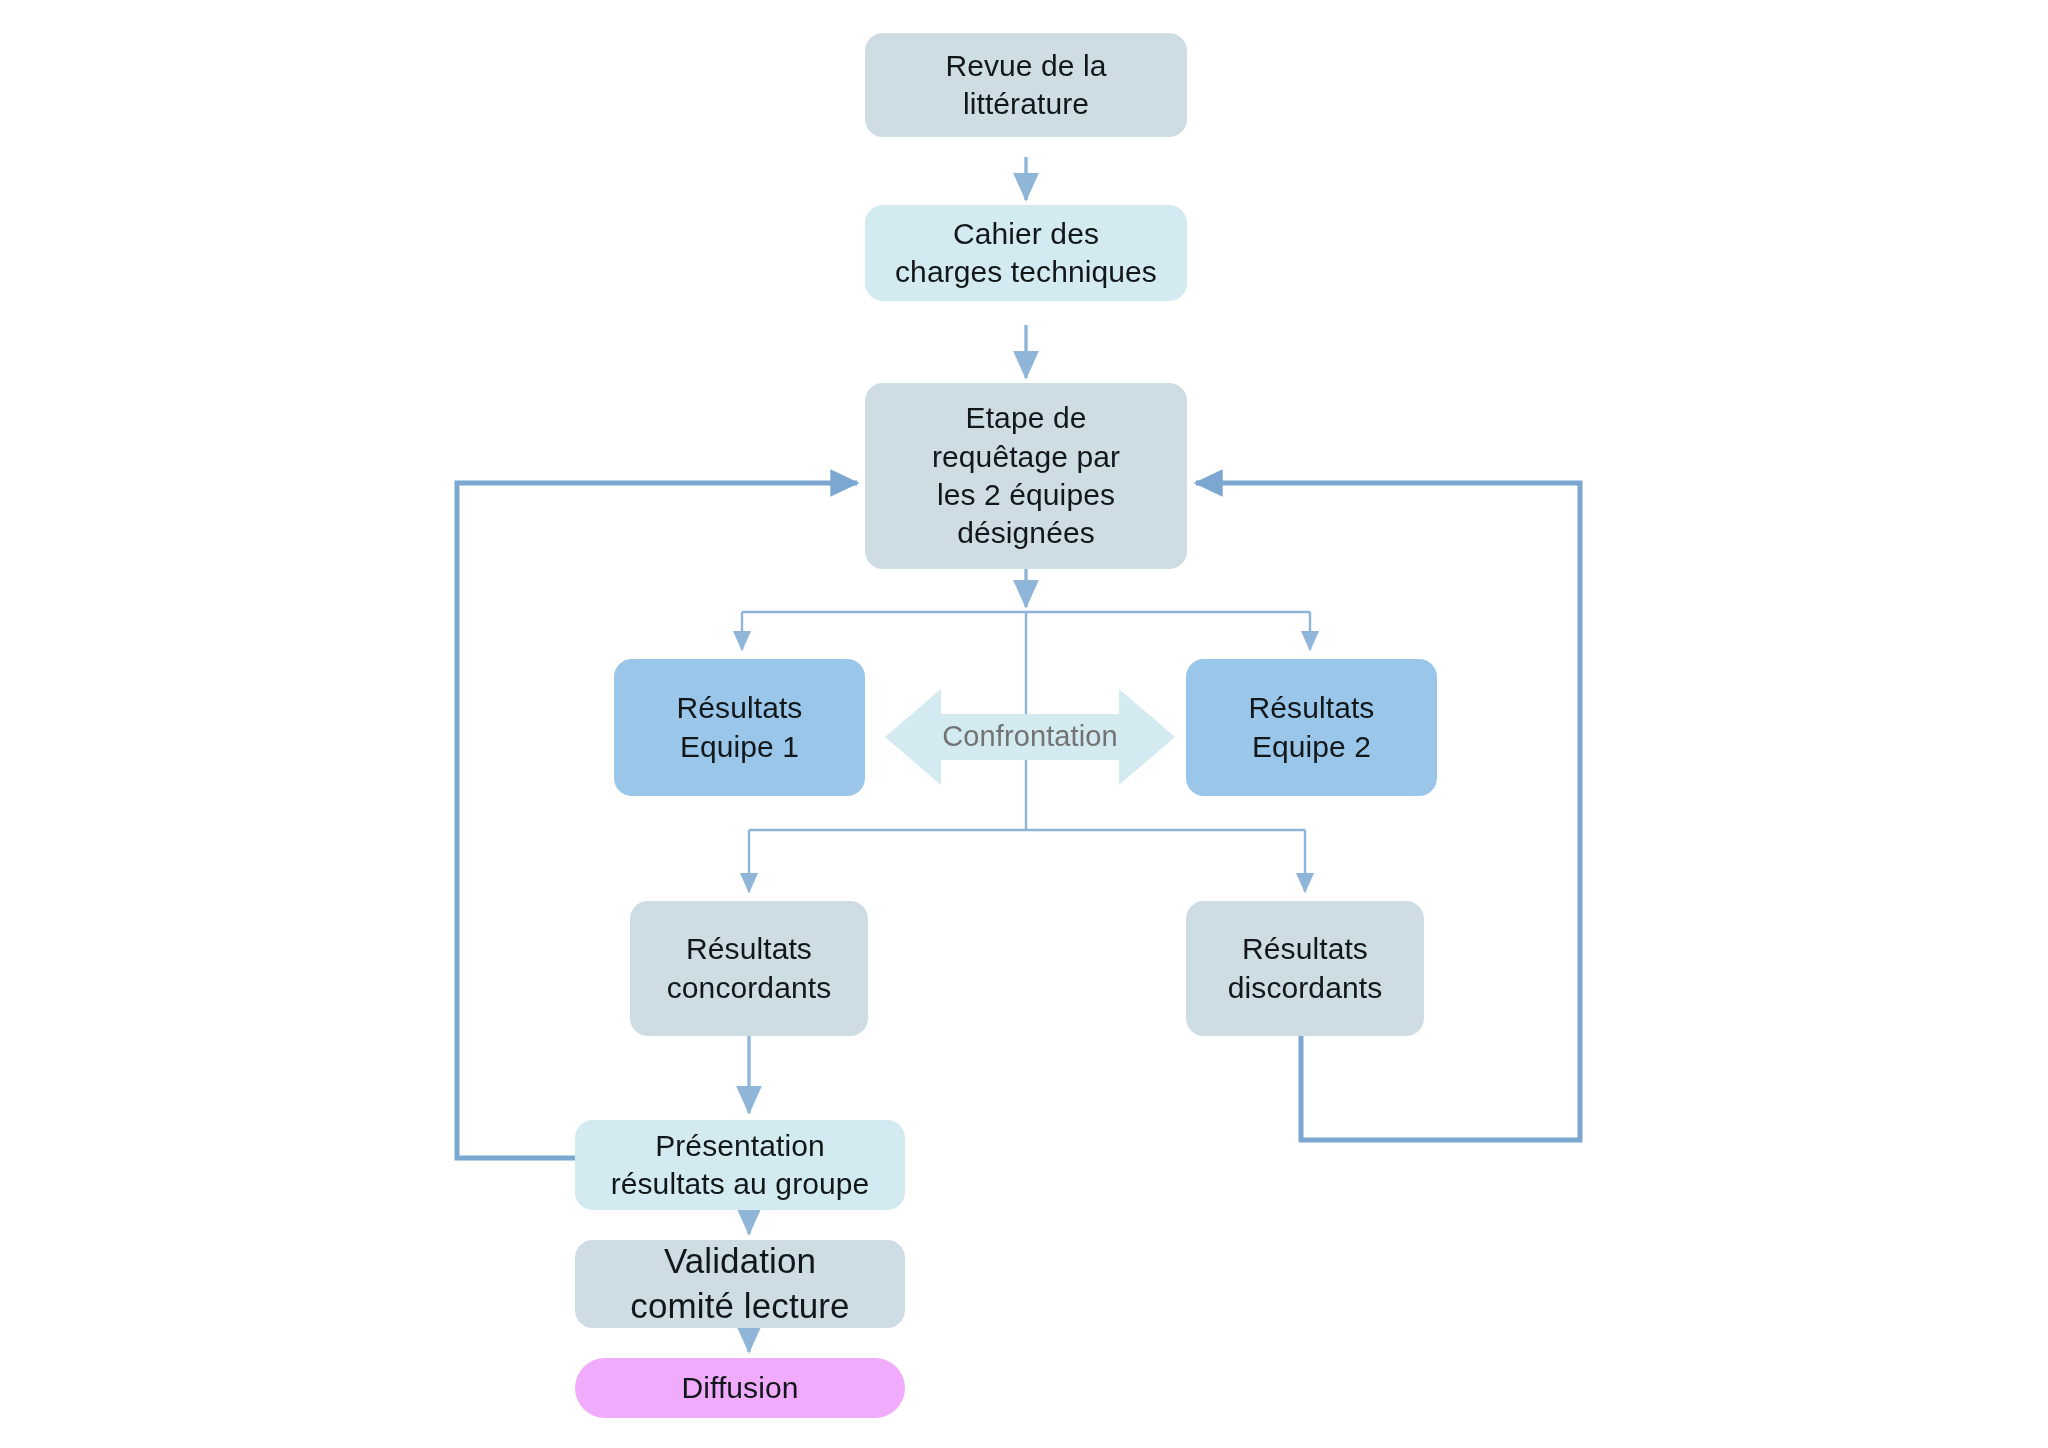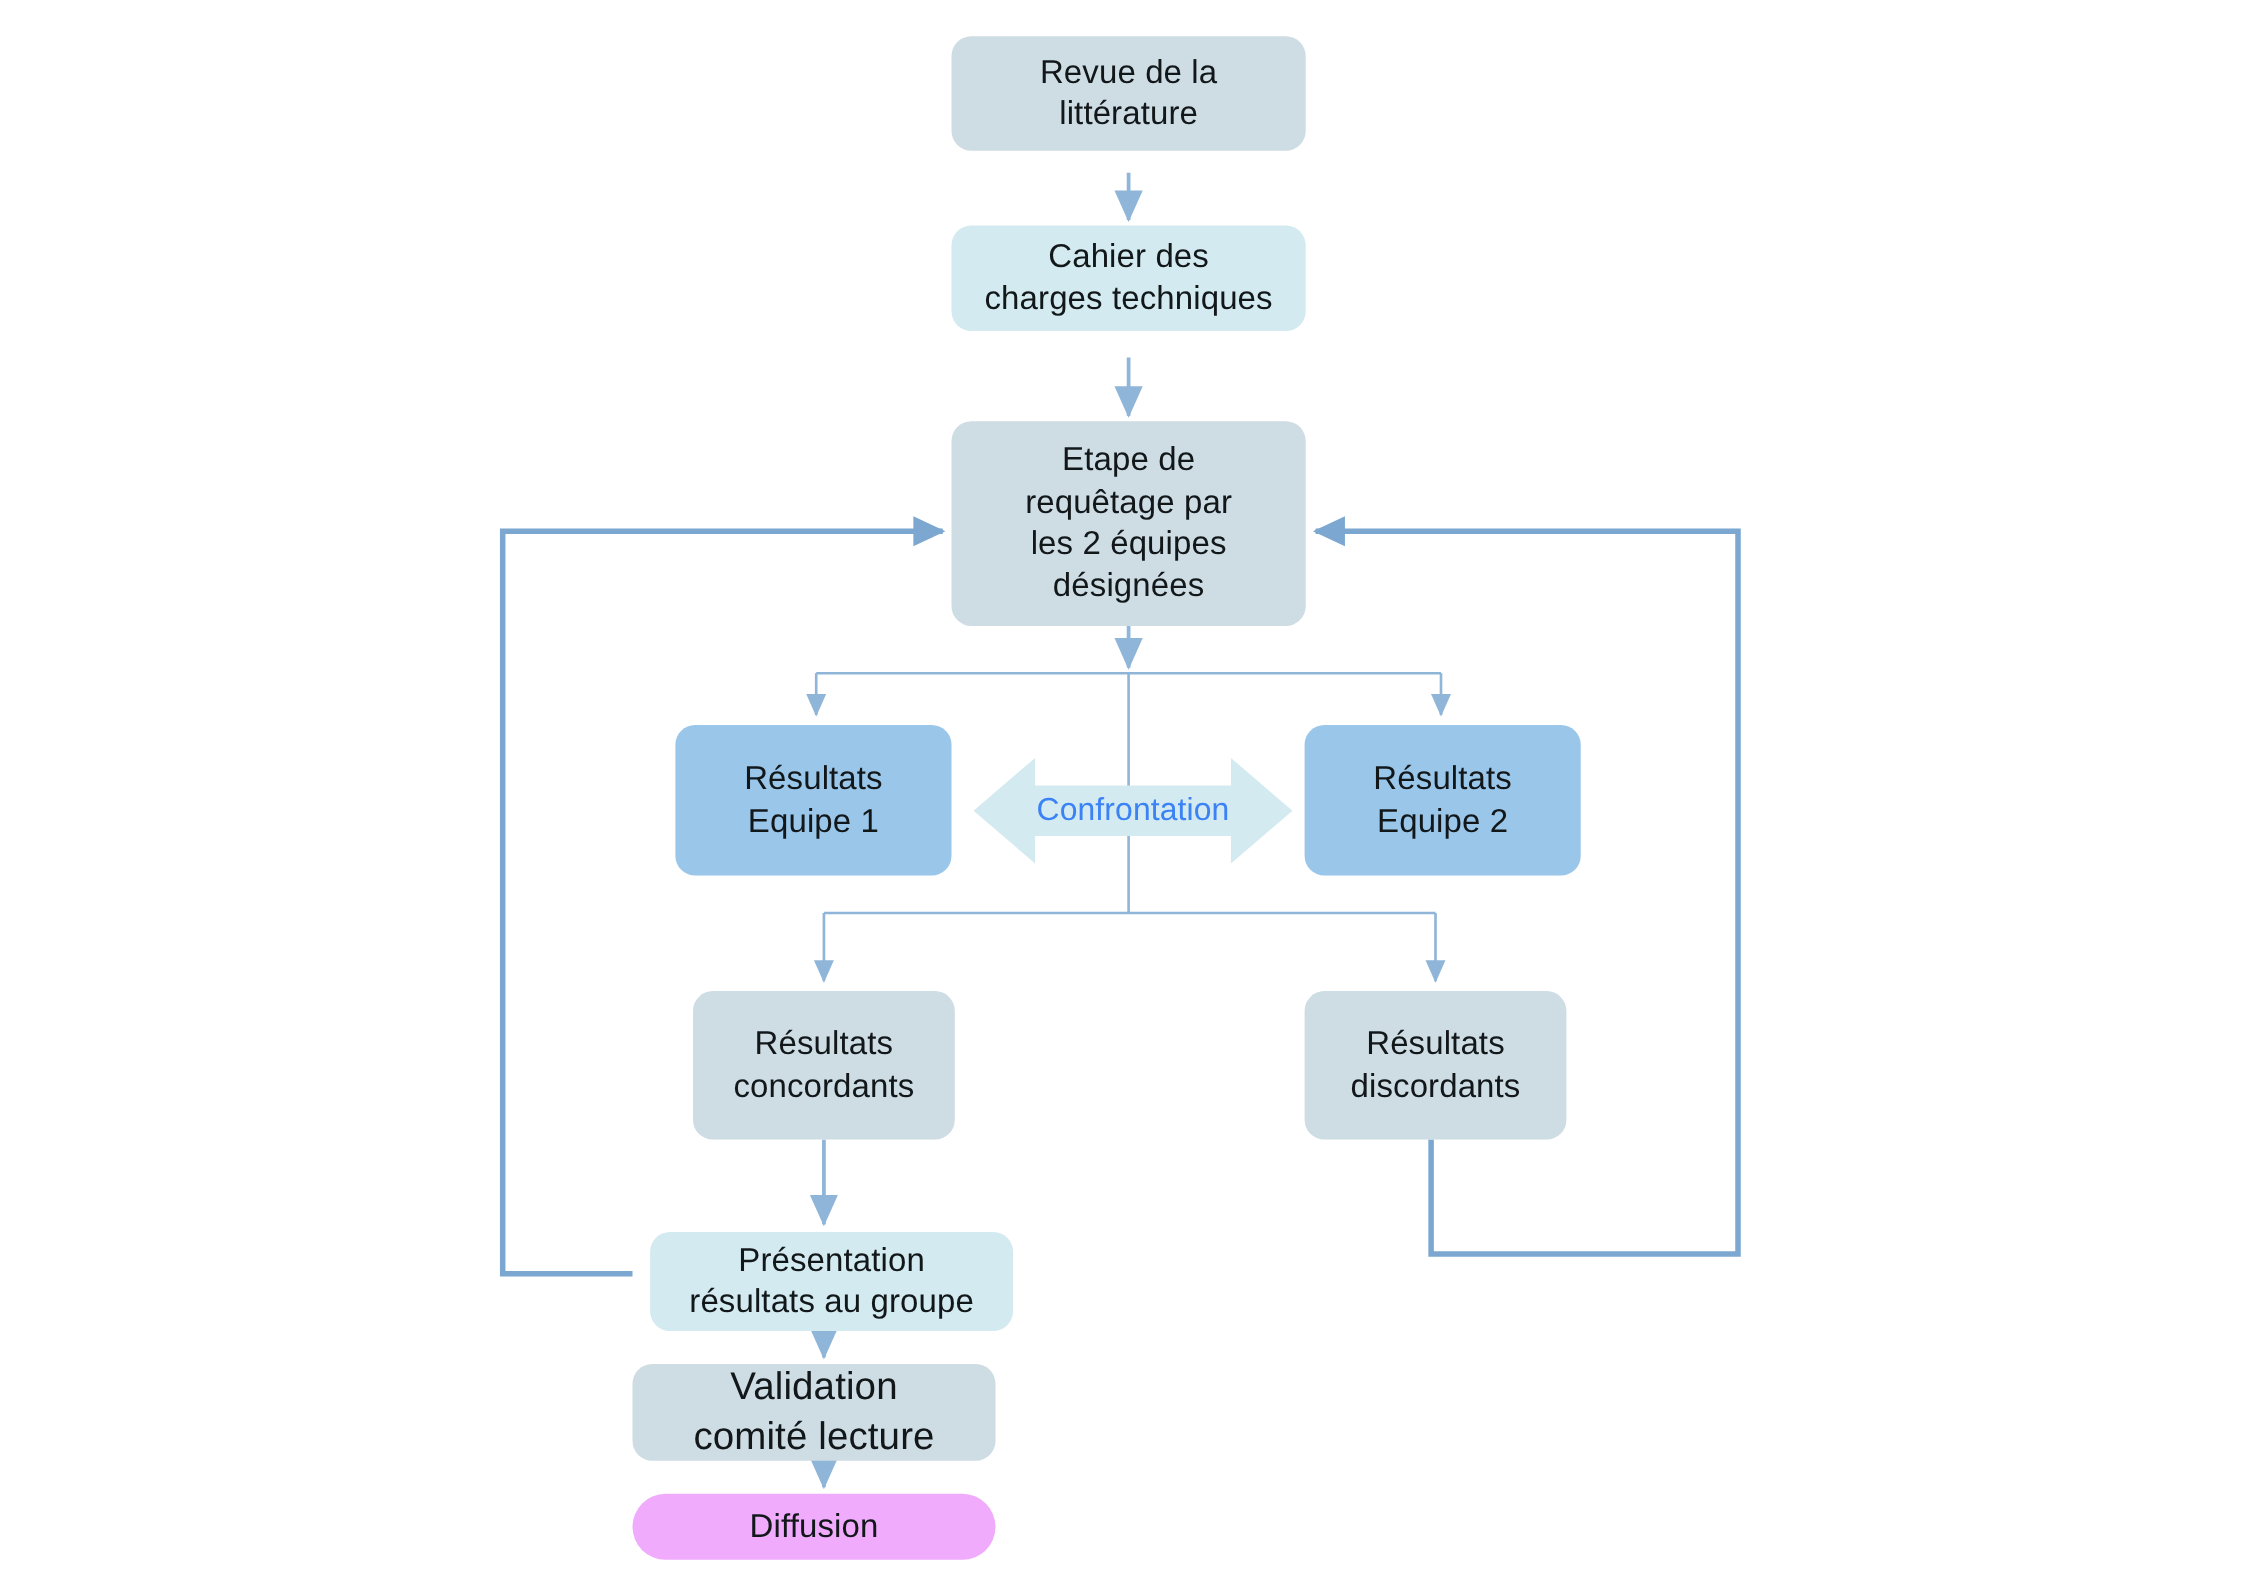--- a/index.html
+++ b/index.html
@@ -41,21 +41,21 @@
     border-radius: 18px;
   }
   
   #node-revue        { left: 865px;  top: 33px;   width: 322px; height: 104px; font-size: 30px; }
   #node-cahier       { left: 865px;  top: 205px;  width: 322px; height: 96px; font-size: 30px; }
   #node-requetage    { left: 865px;  top: 383px;  width: 322px; height: 186px; font-size: 30px; }
   #node-res-eq1      { left: 614px;  top: 659px;  width: 251px; height: 137px; font-size: 30px; }
   #node-res-eq2      { left: 1186px; top: 659px;  width: 251px; height: 137px; font-size: 30px; }
   #node-concordants  { left: 630px;  top: 901px;  width: 238px; height: 135px; font-size: 30px; }
   #node-discordants  { left: 1186px; top: 901px;  width: 238px; height: 135px; font-size: 30px; }
-  #node-presentation { left: 575px;  top: 1120px; width: 330px; height: 90px;  font-size: 30px; margin-left: 16px; }
+  #node-presentation { left: 575px;  top: 1120px; width: 330px; height: 90px;  font-size: 30px; }
   #node-validation   { left: 575px;  top: 1240px; width: 330px; height: 88px;  font-size: 35px; }
   #node-diffusion    { left: 575px;  top: 1358px; width: 330px; height: 60px;  font-size: 30px; }
 
   
   #node-confrontation {
     left: 885px;
     top: 683px;
     width: 290px;
     height: 108px;
     font-size: 29px;
@@ -63,21 +63,21 @@
   }
   #confrontation-shape {
     position: absolute;
     left: 0; top: 0;
     width: 100%;
     height: 100%;
   }
   #confrontation-label {
     position: relative;
     z-index: 2;
-    color: #3b82f6;
+    color: #737373;
     text-align: right;
   }
 </style>
 </head>
 <body>
 
 <div id="flowchart-root">
 
   <svg id="edge-layer" viewBox="0 0 2048 1448">
     <defs>

